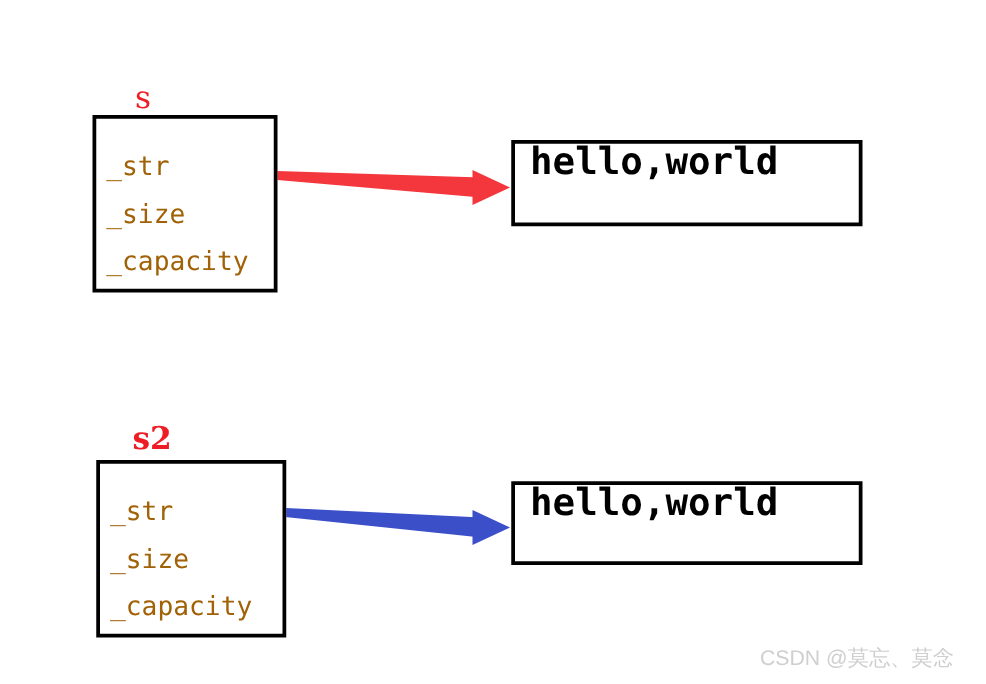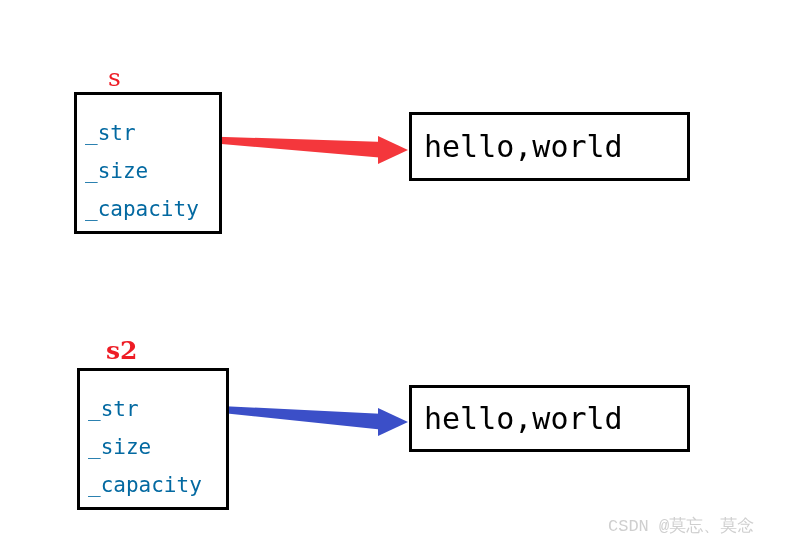--- a/index.html
+++ b/index.html
@@ -22,21 +22,21 @@
   .struct-box {
     position: absolute;
     border: 3px solid #000000;
     background: #ffffff;
     box-sizing: border-box;
   }
   .struct-field {
     position: absolute;
     font-family: "DejaVu Sans Mono", monospace;
     font-size: 21px;
-    color: #0369a1;
+    color: #a16207;
     white-space: pre;
     line-height: 1;
     text-align: right;
   }
 
   
   .var-label {
     position: absolute;
     font-family: "DejaVu Serif", serif;
     font-size: 25px;
@@ -44,21 +44,22 @@
     white-space: pre;
   }
 
   
   .content-box {
     position: absolute;
     border: 3px solid #000000;
     background: #ffffff;
     box-sizing: border-box;
     display: flex;
-    align-items: center;
+    align-items: flex-start;
+    font-weight: bold;
   }
   .content-text {
     font-family: "DejaVu Sans Mono", monospace;
     font-size: 30px;
     color: #000000;
     white-space: pre;
     padding-left: 12px;
     line-height: 1;
   }
 
@@ -68,21 +69,21 @@
     left: 0;
     top: 0;
     width: 789px;
     height: 547px;
     pointer-events: none;
   }
 
   
   .watermark {
     position: absolute;
-    font-family: Liberation Mono, monospace;
+    font-family: Liberation Sans, sans-serif;
     font-size: 17px;
     color: #cfcfcf;
     white-space: pre;
     line-height: 1;
   }
 </style>
 </head>
 <body>
 
 <div id="canvas">

